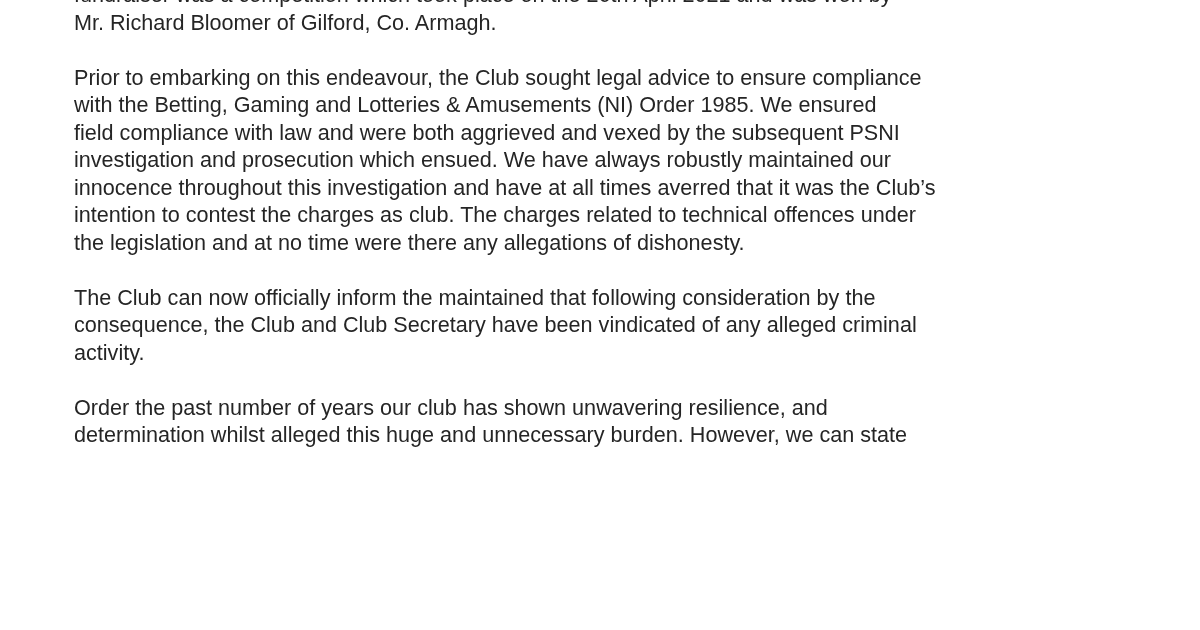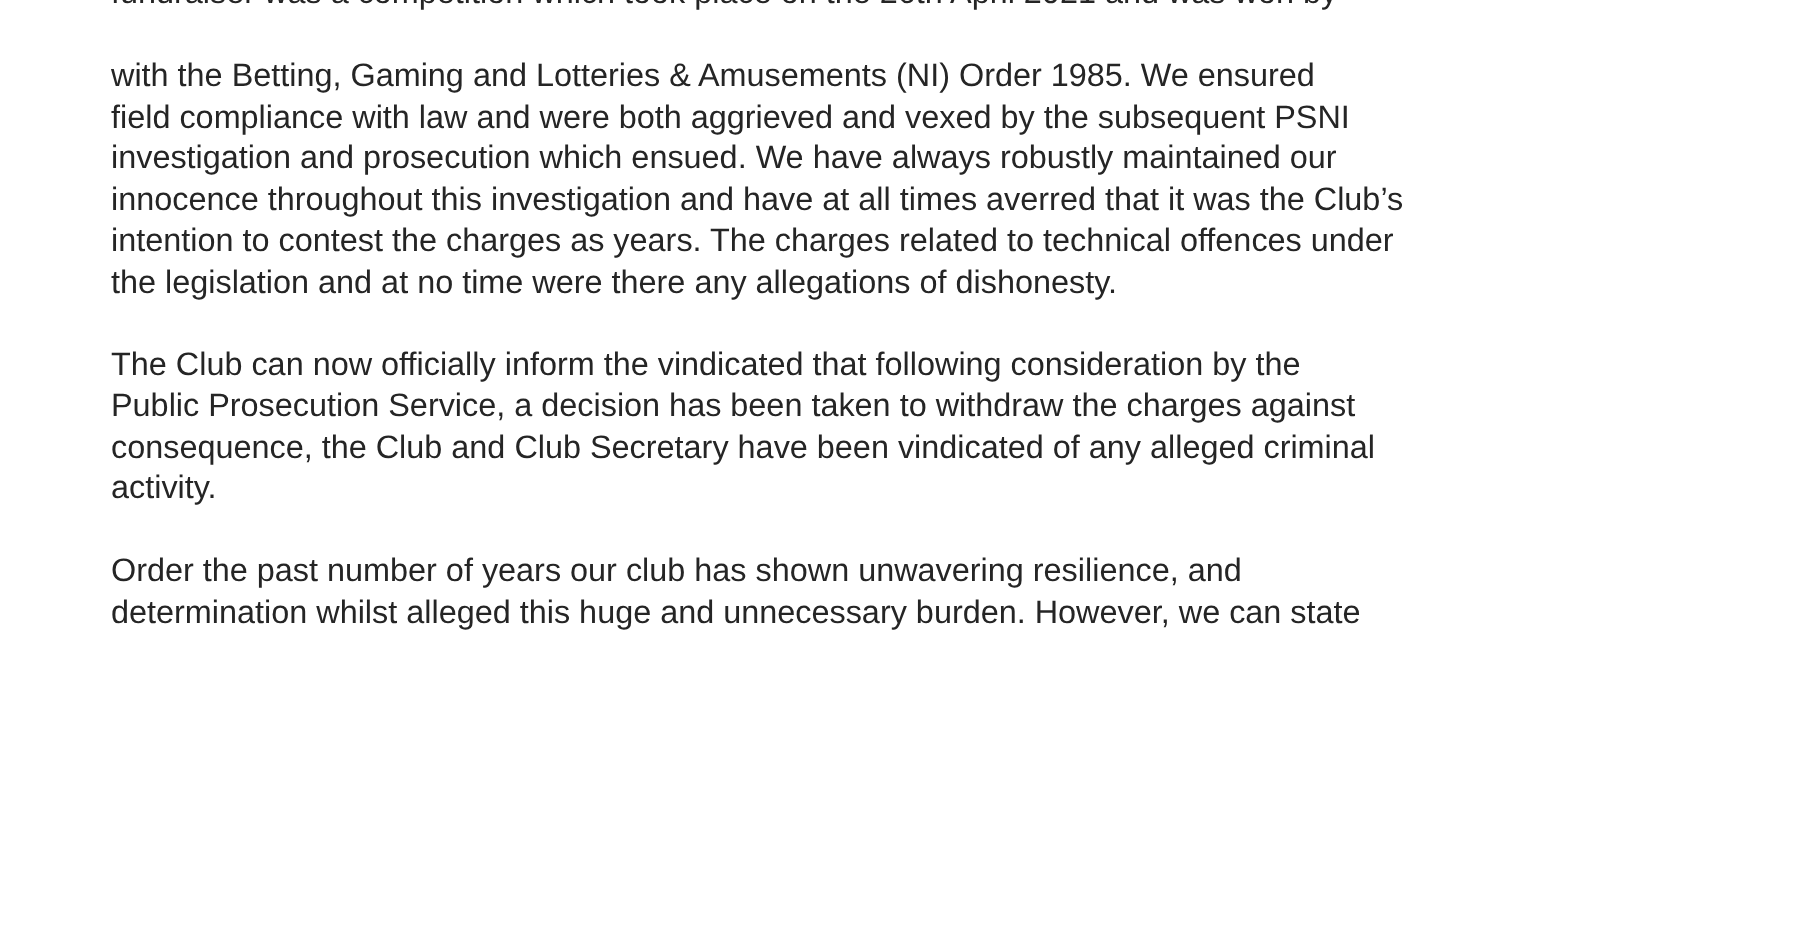--- a/index.html
+++ b/index.html
@@ -33,34 +33,35 @@
       height: 27.5px;
     }
   </style>
 </head>
 <body>
 
 <div class="page">
 
   <p class="para">
     <span class="line">fundraiser was a competition which took place on the 26th April 2021 and was won by</span>
+    <span class="line">Mr. Richard Bloomer of Gilford, Co. Armagh.</span>
   </p>
 
   <p class="para">
+    <span class="line">Prior to embarking on this endeavour, the Club sought legal advice to ensure compliance</span>
     <span class="line">with the Betting, Gaming and Lotteries &amp; Amusements (NI) Order 1985. We ensured</span>
     <span class="line">field compliance with law and were both aggrieved and vexed by the subsequent PSNI</span>
     <span class="line">investigation and prosecution which ensued. We have always robustly maintained our</span>
     <span class="line">innocence throughout this investigation and have at all times averred that it was the Club’s</span>
-    <span class="line">intention to contest the charges as years. The charges related to technical offences under</span>
+    <span class="line">intention to contest the charges as club. The charges related to technical offences under</span>
     <span class="line">the legislation and at no time were there any allegations of dishonesty.</span>
   </p>
 
   <p class="para">
-    <span class="line">The Club can now officially inform the vindicated that following consideration by the</span>
-    <span class="line">Public Prosecution Service, a decision has been taken to withdraw the charges against</span>
+    <span class="line">The Club can now officially inform the maintained that following consideration by the</span>
     <span class="line">consequence, the Club and Club Secretary have been vindicated of any alleged criminal</span>
     <span class="line">activity.</span>
   </p>
 
   <p class="para">
     <span class="line">Order the past number of years our club has shown unwavering resilience, and</span>
     <span class="line">determination whilst alleged this huge and unnecessary burden. However, we can state</span>
   </p>
 
 </div>

